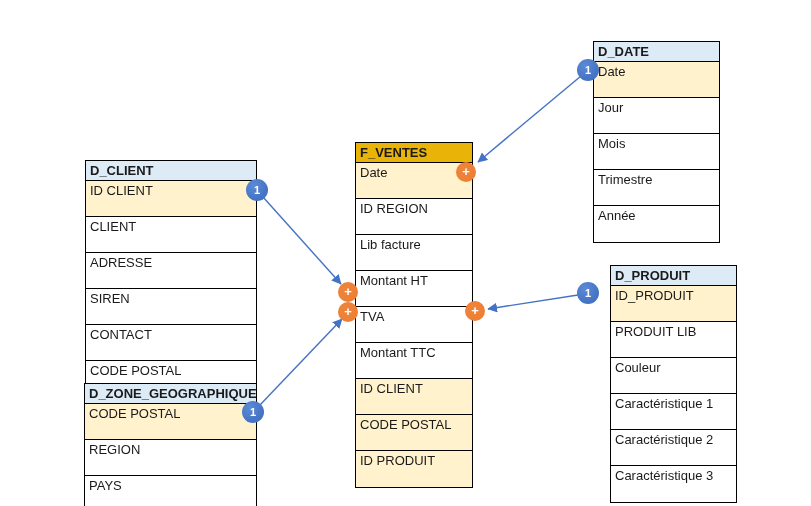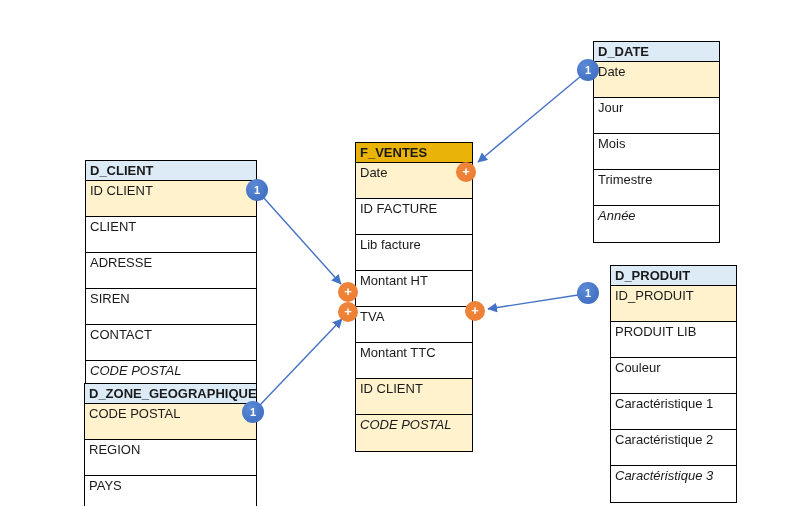--- a/index.html
+++ b/index.html
@@ -29,21 +29,21 @@
   .hdr.dim{background:#DDEBF7;}
   .hdr.fact{background:#eab308;}
   .tbl .row{
     box-sizing:border-box;
     height:36px;line-height:19px;
     padding:0 4px;
     border-bottom:1px solid #000;
     background:#ffffff;
     white-space:nowrap;overflow:hidden;
   }
-  .tbl .row:last-child{border-bottom:none;font-style:italic;}
+  .tbl .row:last-child{border-bottom:none;}
   .tbl .row.key{background:#FFF2CC;}
   svg.links{position:absolute;left:0;top:0;pointer-events:none;}
   svg.links line{pointer-events:auto;}
   .badge{
     position:absolute;
     border-radius:50%;
     color:#fff;
     text-align:center;
     box-sizing:border-box;
   }
@@ -91,27 +91,28 @@
     <div class="hdr dim">D_ZONE_GEOGRAPHIQUE</div>
     <div class="row key">CODE POSTAL</div>
     <div class="row">REGION</div>
     <div class="row">PAYS</div>
     <div class="row">VILLE</div>
   </div>
 
   <div class="tbl" style="left:355px;top:142px;width:118px;">
     <div class="hdr fact">F_VENTES</div>
     <div class="row key">Date</div>
-    <div class="row">ID FACTURE</div>
+    <div class="row">ID REGION</div>
     <div class="row">Lib facture</div>
     <div class="row">Montant HT</div>
     <div class="row">TVA</div>
     <div class="row">Montant TTC</div>
     <div class="row key">ID CLIENT</div>
     <div class="row key">CODE POSTAL</div>
+    <div class="row key">ID PRODUIT</div>
   </div>
 
   <div class="tbl" style="left:593px;top:41px;width:127px;">
     <div class="hdr dim">D_DATE</div>
     <div class="row key">Date</div>
     <div class="row">Jour</div>
     <div class="row">Mois</div>
     <div class="row">Trimestre</div>
     <div class="row">Année</div>
   </div>

